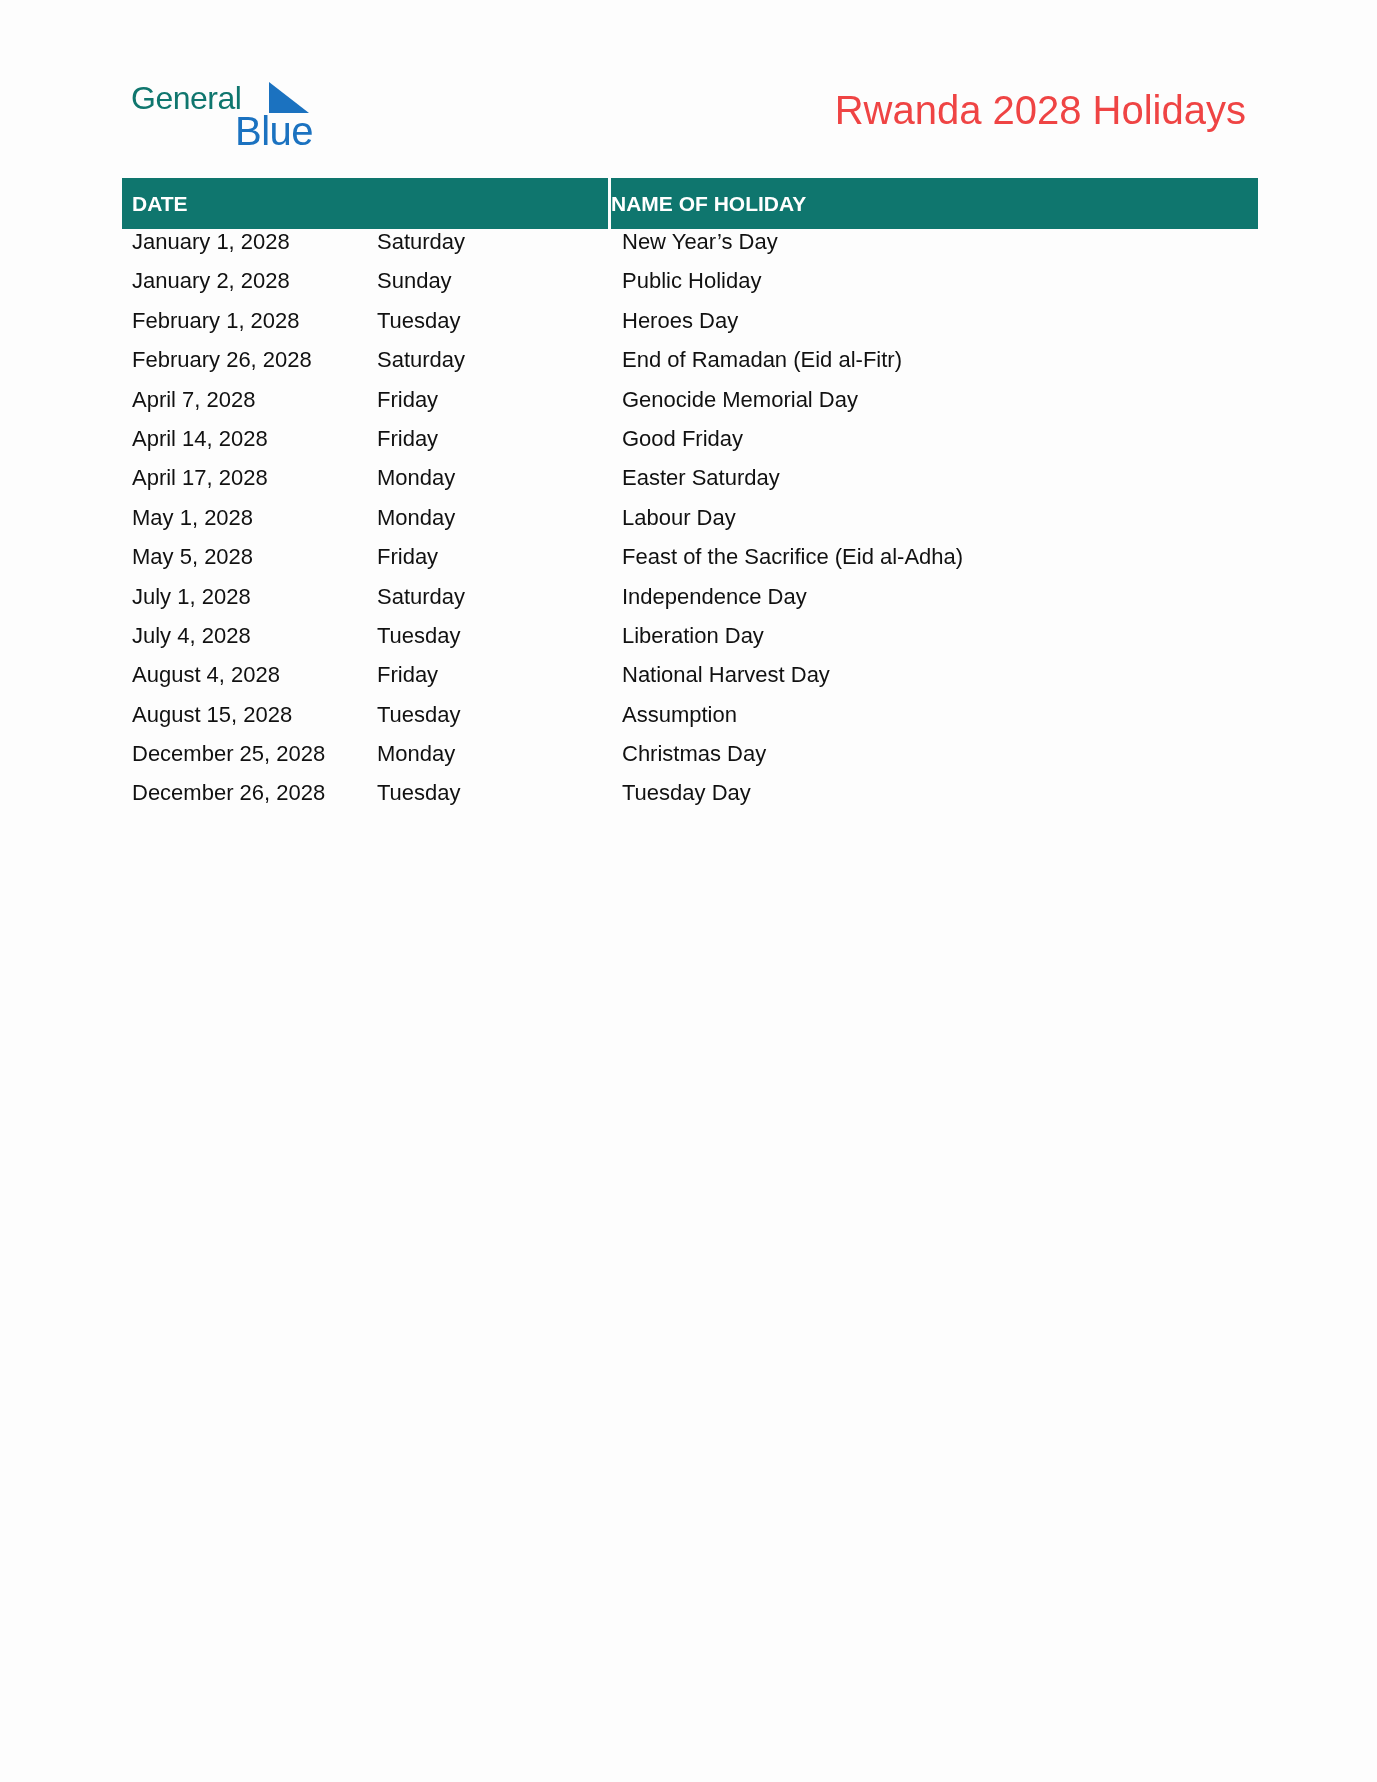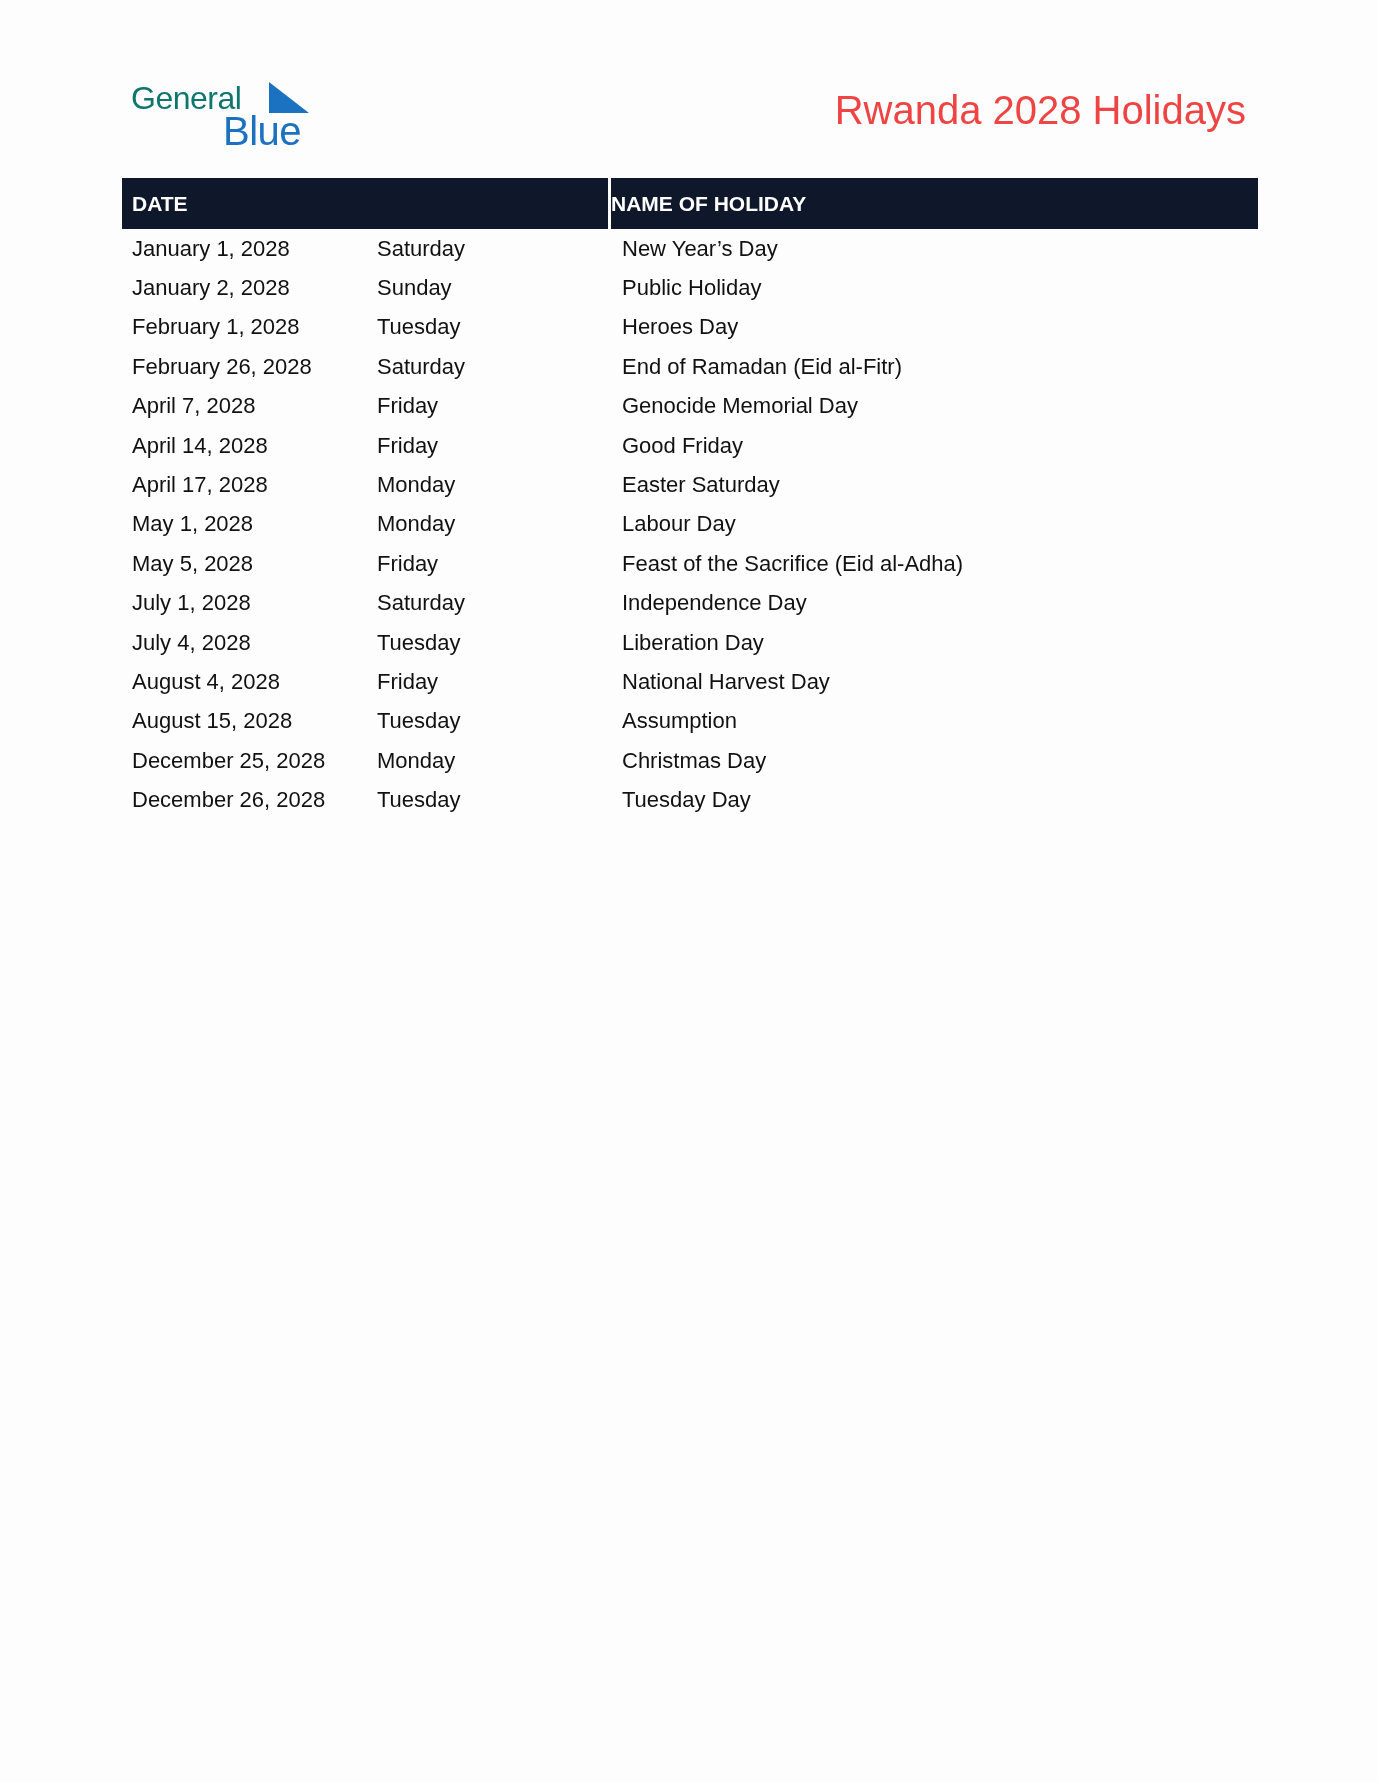--- a/index.html
+++ b/index.html
@@ -10,39 +10,39 @@
     font-family: "Liberation Sans", "DejaVu Sans", sans-serif;
     color: #111;
     overflow: hidden;
   }
   .logo { position: absolute; left: 131px; top: 76px; width: 185px; height: 74px; }
   .logo .general {
     position: absolute; left: 0; top: 0;
     font-size: 32px; line-height: 44px; color: #0f766e; letter-spacing: -0.5px;
   }
   .logo .blue {
-    position: absolute; left: 92px; top: 33px;
+    position: absolute; left: 104px; top: 33px;
     font-size: 40px; line-height: 44px; color: #1b72c0; letter-spacing: -0.5px;
   }
   .logo svg { position: absolute; left: 138px; top: 6px; }
   .title {
     position: absolute; right: 131px; top: 84px;
     font-size: 40px; line-height: 52px; color: #ef4444;
   }
   .table { position: absolute; left: 122px; top: 178px; width: 1136px; }
   .thead { display: flex; height: 51px; }
   .th {
-    background: #0f172a; color: #fff; font-weight: bold;
+    background: #0f766e; color: #fff; font-weight: bold;
     font-size: 21px; display: flex; align-items: center;
     box-sizing: border-box;
   }
   .th.date { width: 486px; padding-left: 10px; }
   .th.gap { width: 3px; background: #fdfdfd; }
   .th.name { flex: 1; }
-  .row { display: flex; height: 39.4px; align-items: center; font-size: 22px; }
+  .row { display: flex; height: 39.4px; font-size: 22px; }
   .row:first-of-type { margin-top: 0; }
   .cell.date { width: 255px; padding-left: 10px; box-sizing: border-box; }
   .cell.dow { width: 234px; padding-left: 0; box-sizing: border-box; }
   .cell.name { flex: 1; padding-left: 11px; box-sizing: border-box; }
   .tbody { padding-top: 0px; }
 </style>
 </head>
 <body>
 
 <div class="logo">

